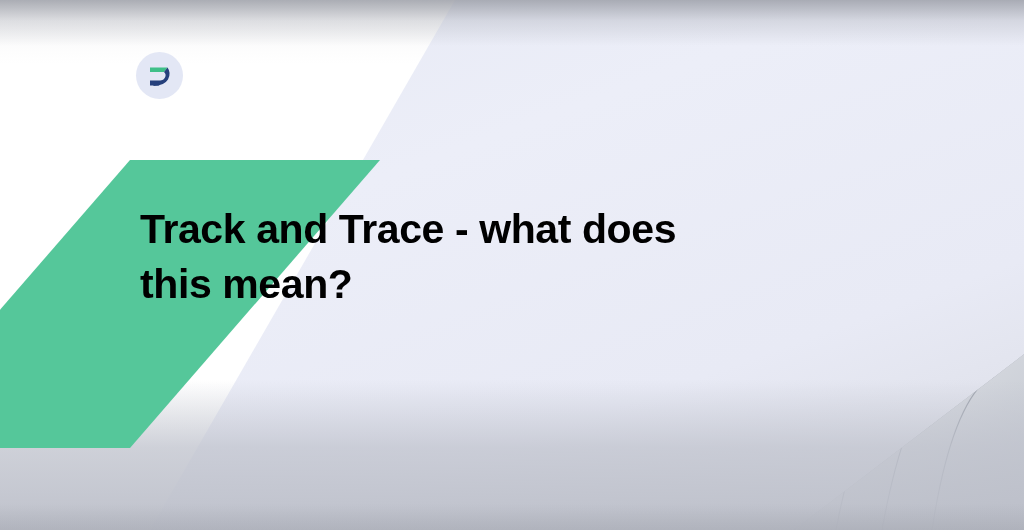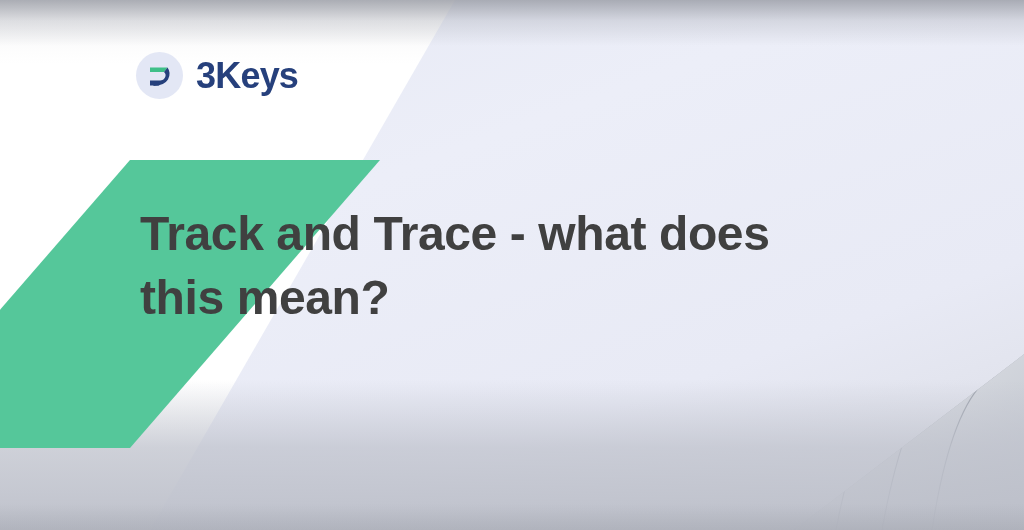--- a/index.html
+++ b/index.html
@@ -87,24 +87,24 @@
   }
   .logo-word {
     font-size:36px; font-weight:bold; letter-spacing:-.8px;
     color:#26407c; line-height:1;
   }
 
   
   .headline {
     position:absolute; left:140px; top:202px;
     z-index:20;
-    font-size:48px; font-weight:bold;
+    font-size:41px; font-weight:bold;
     line-height:1.33;
     letter-spacing:-.4px;
-    color:#404040;
+    color:#000000;
     max-width:700px;
     white-space:pre-line;
   }
 </style>
 </head>
 <body>
 
 <div id="slide">
 
   <div class="bg-lavender"></div>
@@ -205,19 +205,18 @@
   <div class="vignette-bottom"></div>
 
   <div class="logo">
     <span class="logo-mark">
       <svg width="34" height="34" viewBox="0 0 34 34" aria-hidden="true">
         <path d="M7 8.5 L24.5 8.5 L21 13 L7 13 Z" fill="#3fbf88"></path>
         <path d="M24.5 8.5 Q28.5 14 25 20.5 Q21 27 10 27 L14 22.5 Q20 22.2 22 18.5 Q23.6 15.4 21 13 Z" fill="#26407c"></path>
         <path d="M7 21.5 L20 21.5 L16 26.5 L7 26.5 Z" fill="#26407c"></path>
       </svg>
     </span>
-    <span class="logo-word">3Keys</span>
   </div>
 
   <h1 class="headline">Track and Trace - what does
 this mean?</h1>
 
 </div>
 
 </body></html>

